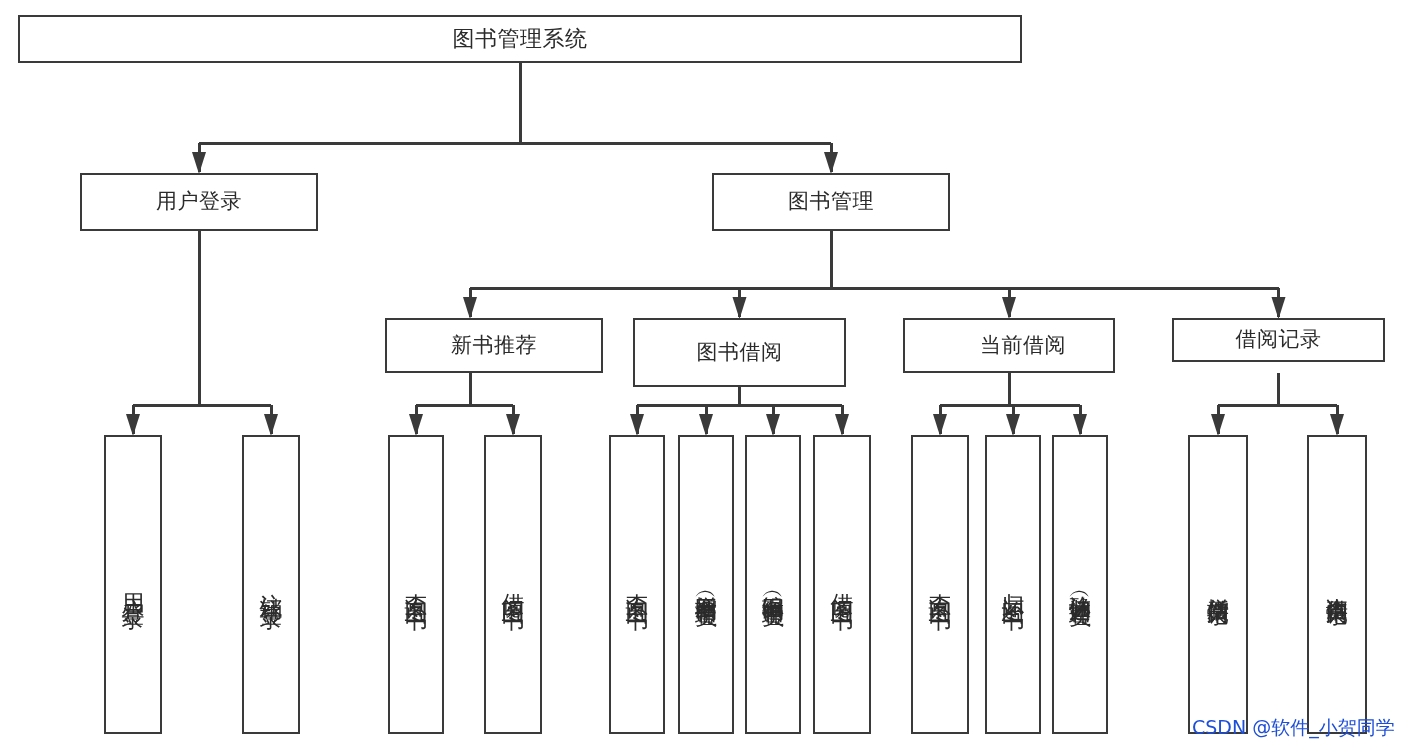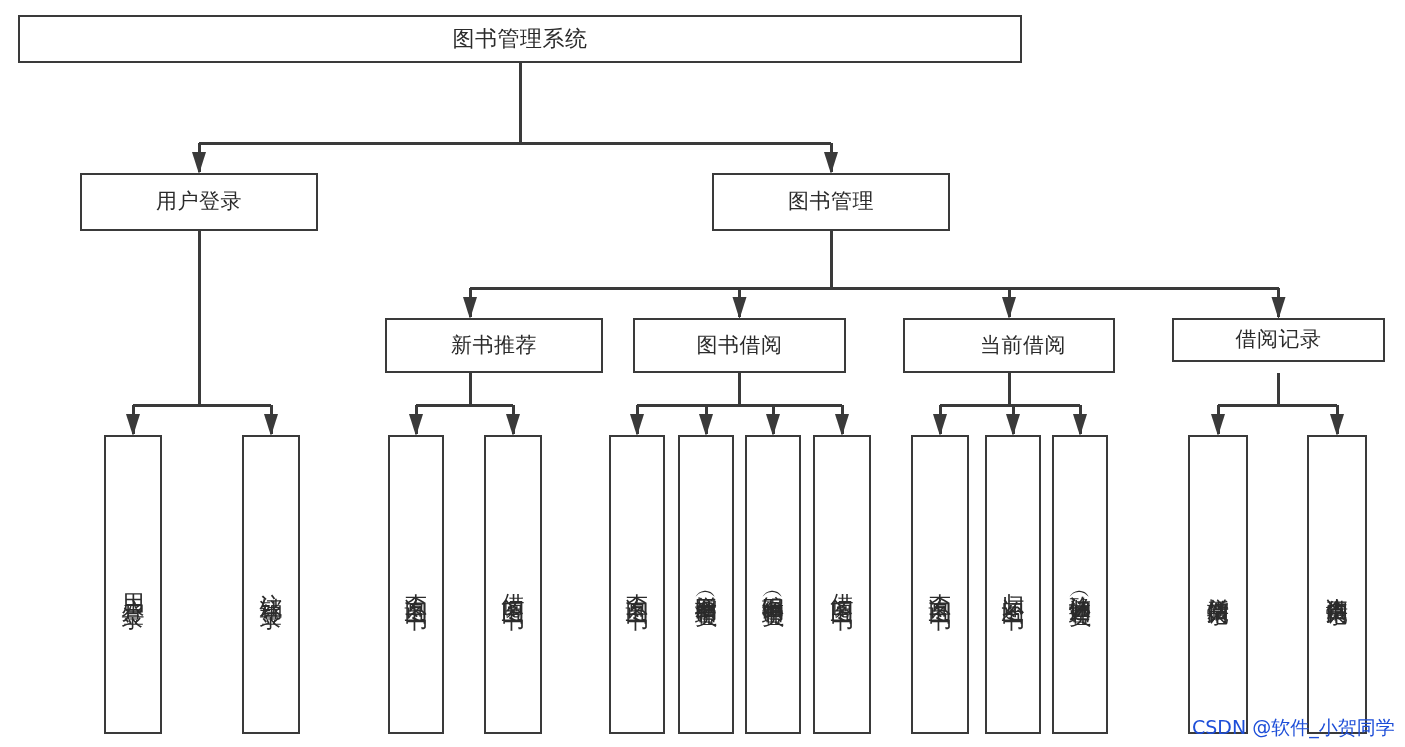--- a/index.html
+++ b/index.html
@@ -140,21 +140,21 @@
       </div>
       <div class="node horiz" style="left: 80px; top: 173px; width: 238px; height: 58px;">
         <span class="label">用户登录</span>
       </div>
       <div class="node horiz" style="left: 712px; top: 173px; width: 238px; height: 58px;">
         <span class="label">图书管理</span>
       </div>
       <div class="node horiz" style="left: 361px; top: 318px; width: 218px; height: 55px; margin-left: 24px;">
         <span class="label">新书推荐</span>
       </div>
-      <div class="node horiz" style="left: 633px; top: 318px; width: 213px; height: 55px;">
+      <div class="node horiz" style="left: 633px; top: 318px; width: 213px; height: 69px;">
         <span class="label">图书借阅</span>
       </div>
       <div class="node horiz" style="left: 903px; top: 318px; width: 212px; height: 55px; padding-left: 28px;">
         <span class="label">当前借阅</span>
       </div>
       <div class="node horiz" style="left: 1172px; top: 318px; width: 213px; height: 44px;">
         <span class="label">借阅记录</span>
       </div>
       <div class="node vert" style="left: 104px; top: 435px; width: 58px; height: 299px;">
         <span class="label">用户登录</span>

